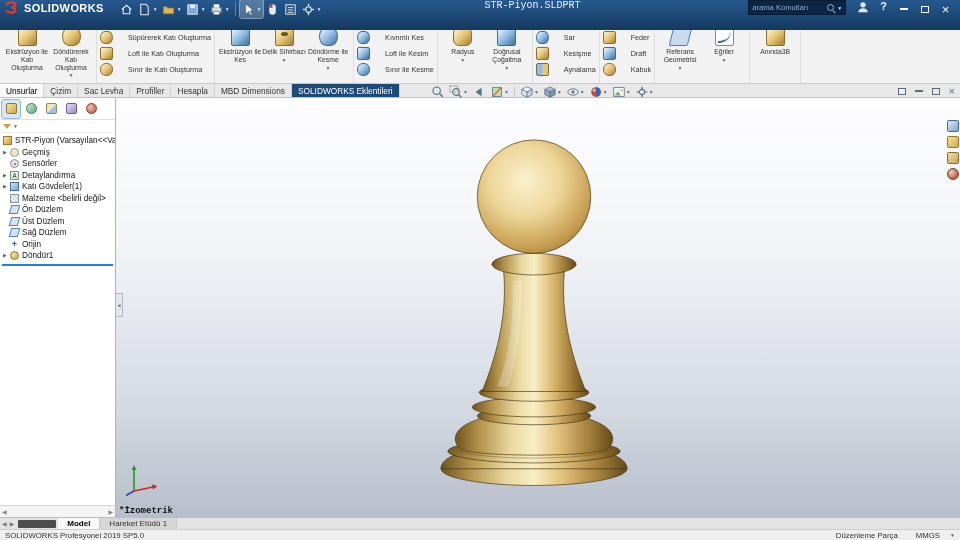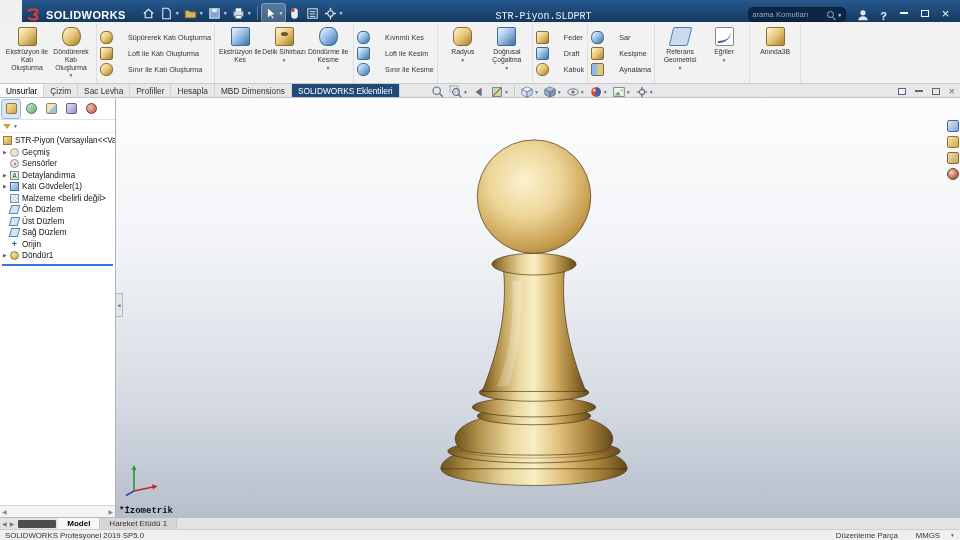--- a/index.html
+++ b/index.html
@@ -1,36 +1,36 @@
 <!DOCTYPE html>
 <html><head>
 <meta charset="utf-8">
 <style>
   *{margin:0;padding:0;box-sizing:border-box;}
   html,body{width:960px;height:540px;overflow:hidden;background:#777;}
   #app{position:relative;width:960px;height:540px;font-family:"Liberation Sans",sans-serif;color:#222;background:#f0f0f0;overflow:hidden;font-size:9px;}
 
   
-  .titlebar{position:absolute;top:0;left:0;right:0;height:22px;background:linear-gradient(#26598f,#15395f);display:flex;align-items:flex-end;color:#fff;padding:0 4px;z-index:10;margin-left:22px;}
+  .titlebar{position:absolute;top:0;left:0;right:0;height:30px;background:linear-gradient(#26598f,#15395f);display:flex;align-items:flex-start;color:#fff;padding:0 4px;z-index:10;}
   .logo{display:flex;align-items:center;margin-right:6px;}
   .logo svg{width:17px;height:15px;margin-right:3px;}
   .logo-text{font-size:11px;font-weight:bold;letter-spacing:.4px;color:#fff;}
   .menu{display:flex;align-items:stretch;height:100%;}
   .menu-item{padding:0 5px;font-size:8.6px;display:flex;align-items:center;cursor:default;}
   .pinwrap{display:flex;align-items:center;margin:0 3px;}
   .pinwrap svg{width:11px;height:11px;}
   .qat{display:flex;align-items:center;margin-left:8px;gap:1px;}
   .qat-btn{display:flex;align-items:center;height:18px;padding:0 1px;border-radius:2px;}
   .qat-btn svg{width:15px;height:15px;}
   .qat-btn.sel{background:rgba(255,255,255,.22);outline:1px solid rgba(255,255,255,.45);}
   .dd-w{font-size:5px;color:#cfe0f2;margin-left:1px;}
   .qat-sep{width:1px;height:14px;background:rgba(255,255,255,.28);margin:0 3px;}
   .tb-spacer{flex:1;}
   .doc-title{font-size:10px;color:#eaf1f9;white-space:nowrap;font-family:Liberation Mono, monospace;}
-  .search-box{display:flex;align-items:center;width:98px;height:15px;background:#0c2746;border:1px solid #091d34;border-radius:5px;padding:0 3px;margin:0 6px;}
+  .search-box{display:flex;align-items:center;width:98px;height:15px;background:#0c2746;border:1px solid #091d34;border-radius:0;padding:0 3px;margin:0 6px;}
   .search-box input{flex:1;min-width:0;background:transparent;border:none;outline:none;color:#aabdd3;font-size:7.6px;font-family:"Liberation Sans",sans-serif;}
   .search-box input::placeholder{color:#93a9c4;}
   .mag{position:relative;width:10px;height:10px;flex:none;}
   .mag::before{content:"";position:absolute;left:1px;top:1px;width:5px;height:5px;border:1.2px solid #9db3cd;border-radius:50%;}
   .mag::after{content:"";position:absolute;left:7px;top:7px;width:3.5px;height:1.2px;background:#9db3cd;transform:rotate(45deg);transform-origin:0 0;}
   .user-btn{display:flex;align-items:center;padding:0 4px;}
   .user-btn svg{width:14px;height:14px;}
   .help-btn{font-size:11px;font-weight:bold;color:#eaf1f9;padding:0 6px;}
   .winctl{display:flex;align-items:center;}
   .wbtn{width:21px;height:18px;display:flex;align-items:center;justify-content:center;color:#fff;}
@@ -311,46 +311,46 @@
       </div>
       <div class="rbig">
         <span class="ricon ric-blue"></span>
         <span class="rlabel">Doğrusal Çoğaltma</span>
         <span class="dd-g">▼</span>
       </div>
     </div>
     <div class="rgroup">
       <div class="rcol">
         <div class="rsmall">
+          <span class="ricon ric-blue ric-cyl"></span>
+          <span class="rlabel">Sar</span>
+        </div>
+        <div class="rsmall">
+          <span class="ricon ric-gold"></span>
+          <span class="rlabel">Kesişme</span>
+        </div>
+        <div class="rsmall">
+          <span class="ricon ric-mirror"></span>
+          <span class="rlabel">Aynalama</span>
+        </div>
+      </div>
+    </div>
+    <div class="rgroup">
+      <div class="rcol">
+        <div class="rsmall">
           <span class="ricon ric-gold"></span>
           <span class="rlabel">Feder</span>
         </div>
         <div class="rsmall">
           <span class="ricon ric-blue"></span>
           <span class="rlabel">Draft</span>
         </div>
         <div class="rsmall">
           <span class="ricon ric-gold ric-round"></span>
           <span class="rlabel">Kabuk</span>
-        </div>
-      </div>
-    </div>
-    <div class="rgroup">
-      <div class="rcol">
-        <div class="rsmall">
-          <span class="ricon ric-blue ric-cyl"></span>
-          <span class="rlabel">Sar</span>
-        </div>
-        <div class="rsmall">
-          <span class="ricon ric-gold"></span>
-          <span class="rlabel">Kesişme</span>
-        </div>
-        <div class="rsmall">
-          <span class="ricon ric-mirror"></span>
-          <span class="rlabel">Aynalama</span>
         </div>
       </div>
     </div>
     <div class="rgroup">
       <div class="rbig">
         <span class="ricon ric-plane"></span>
         <span class="rlabel">Referans Geometrisi</span>
         <span class="dd-g">▼</span>
       </div>
       <div class="rbig">

